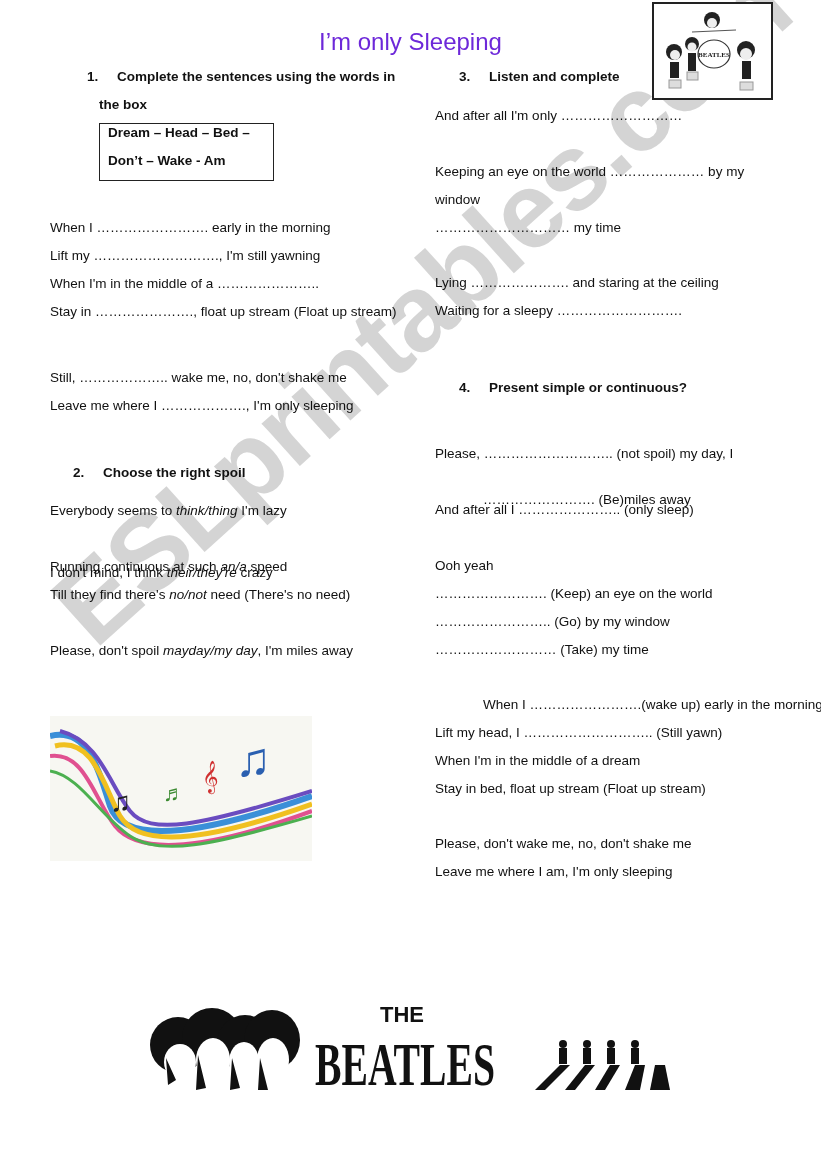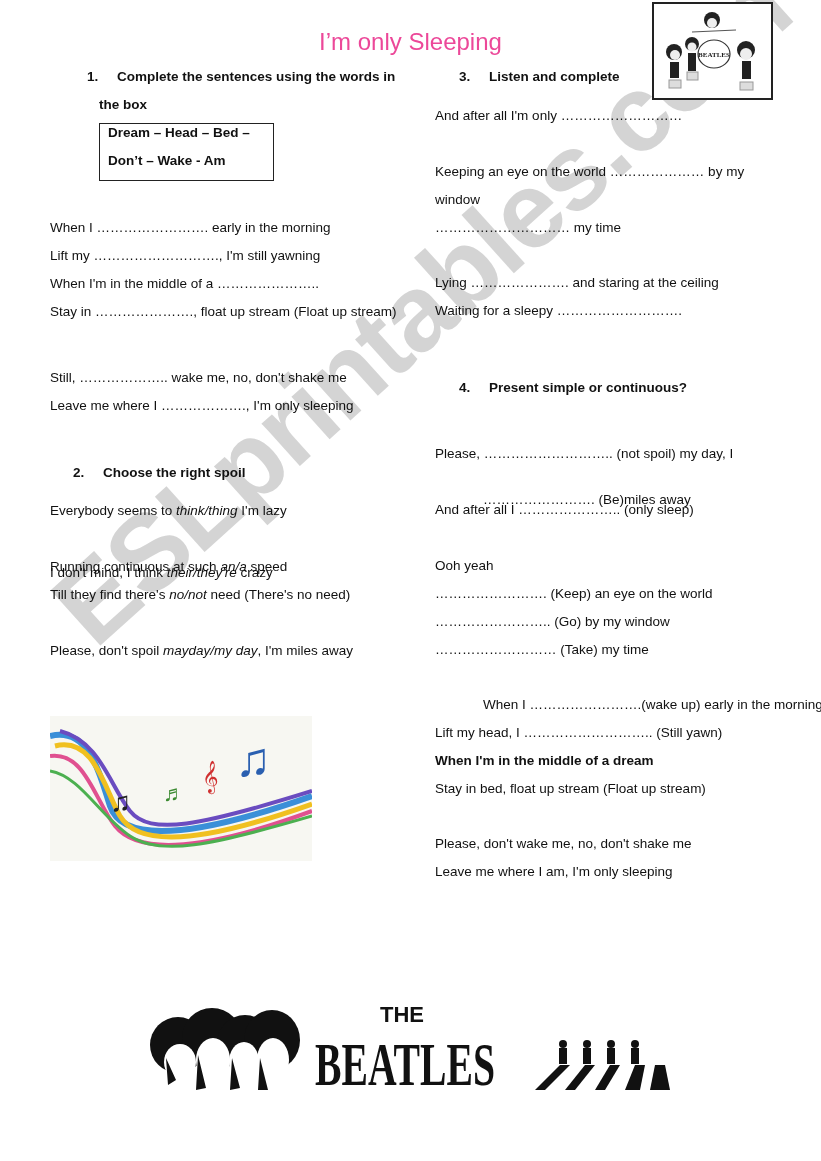--- a/index.html
+++ b/index.html
@@ -1,19 +1,19 @@
 <!DOCTYPE html>
 <html><head>
 <meta charset="utf-8">
 <style>
   html, body { margin:0; padding:0; background:#ffffff; }
   body { width:821px; height:1161px; position:relative; overflow:hidden;
          font-family:"Liberation Sans", sans-serif; color:#111; }
   .title { position:absolute; left:0; width:821px; top:28px; text-align:center;
-           font-size:24px; color:#ec4899; }
+           font-size:24px; color:#6d28d9; }
   .col { position:absolute; font-size:13.5px; }
   .line { position:absolute; white-space:nowrap; }
   .heading { font-weight:bold; font-size:13.5px; position:absolute; white-space:nowrap; }
   .heading .num { display:inline-block; width:30px; }
   .wordbox { position:absolute; left:99px; top:123px; width:173px; height:56px;
              border:1px solid #222; font-weight:bold; font-size:13.5px; }
   .wordbox div { position:absolute; left:8px; white-space:nowrap; }
   i { font-style:italic; }
   .photo-box { position:absolute; left:652px; top:2px; width:117px; height:94px;
                border:2px solid #222; background:#fff; }
@@ -119,21 +119,21 @@
 <div class="col" style="left:435px; top:0;">
   <div class="line" style="top:446px;">Please, ……………………….. (not spoil) my day, I</div>
   <div class="line" style="top:492px;margin-left:48px;">……………………. (Be)miles away</div>
   <div class="line" style="top:502px;">And after all I ………………….. (only sleep)</div>
   <div class="line" style="top:558px;">Ooh yeah</div>
   <div class="line" style="top:586px;">……………………. (Keep) an eye on the world</div>
   <div class="line" style="top:614px;">…………………….. (Go) by my window</div>
   <div class="line" style="top:642px;">……………………… (Take) my time</div>
   <div class="line" style="top:697px;margin-left:48px;">When I …………………….(wake up) early in the morning</div>
   <div class="line" style="top:725px;">Lift my head, I ……………………….. (Still yawn)</div>
-  <div class="line" style="top:753px;font-weight:bold;">When I'm in the middle of a dream</div>
+  <div class="line" style="top:753px;">When I'm in the middle of a dream</div>
   <div class="line" style="top:781px;">Stay in bed, float up stream (Float up stream)</div>
   <div class="line" style="top:836px;">Please, don't wake me, no, don't shake me</div>
   <div class="line" style="top:864px;">Leave me where I am, I'm only sleeping</div>
 </div>
 
 <div class="beatles-row">
   <svg width="540" height="110" viewBox="0 0 540 110">
 
     <g>
       <ellipse cx="38" cy="45" rx="28" ry="28" fill="#111"></ellipse>

